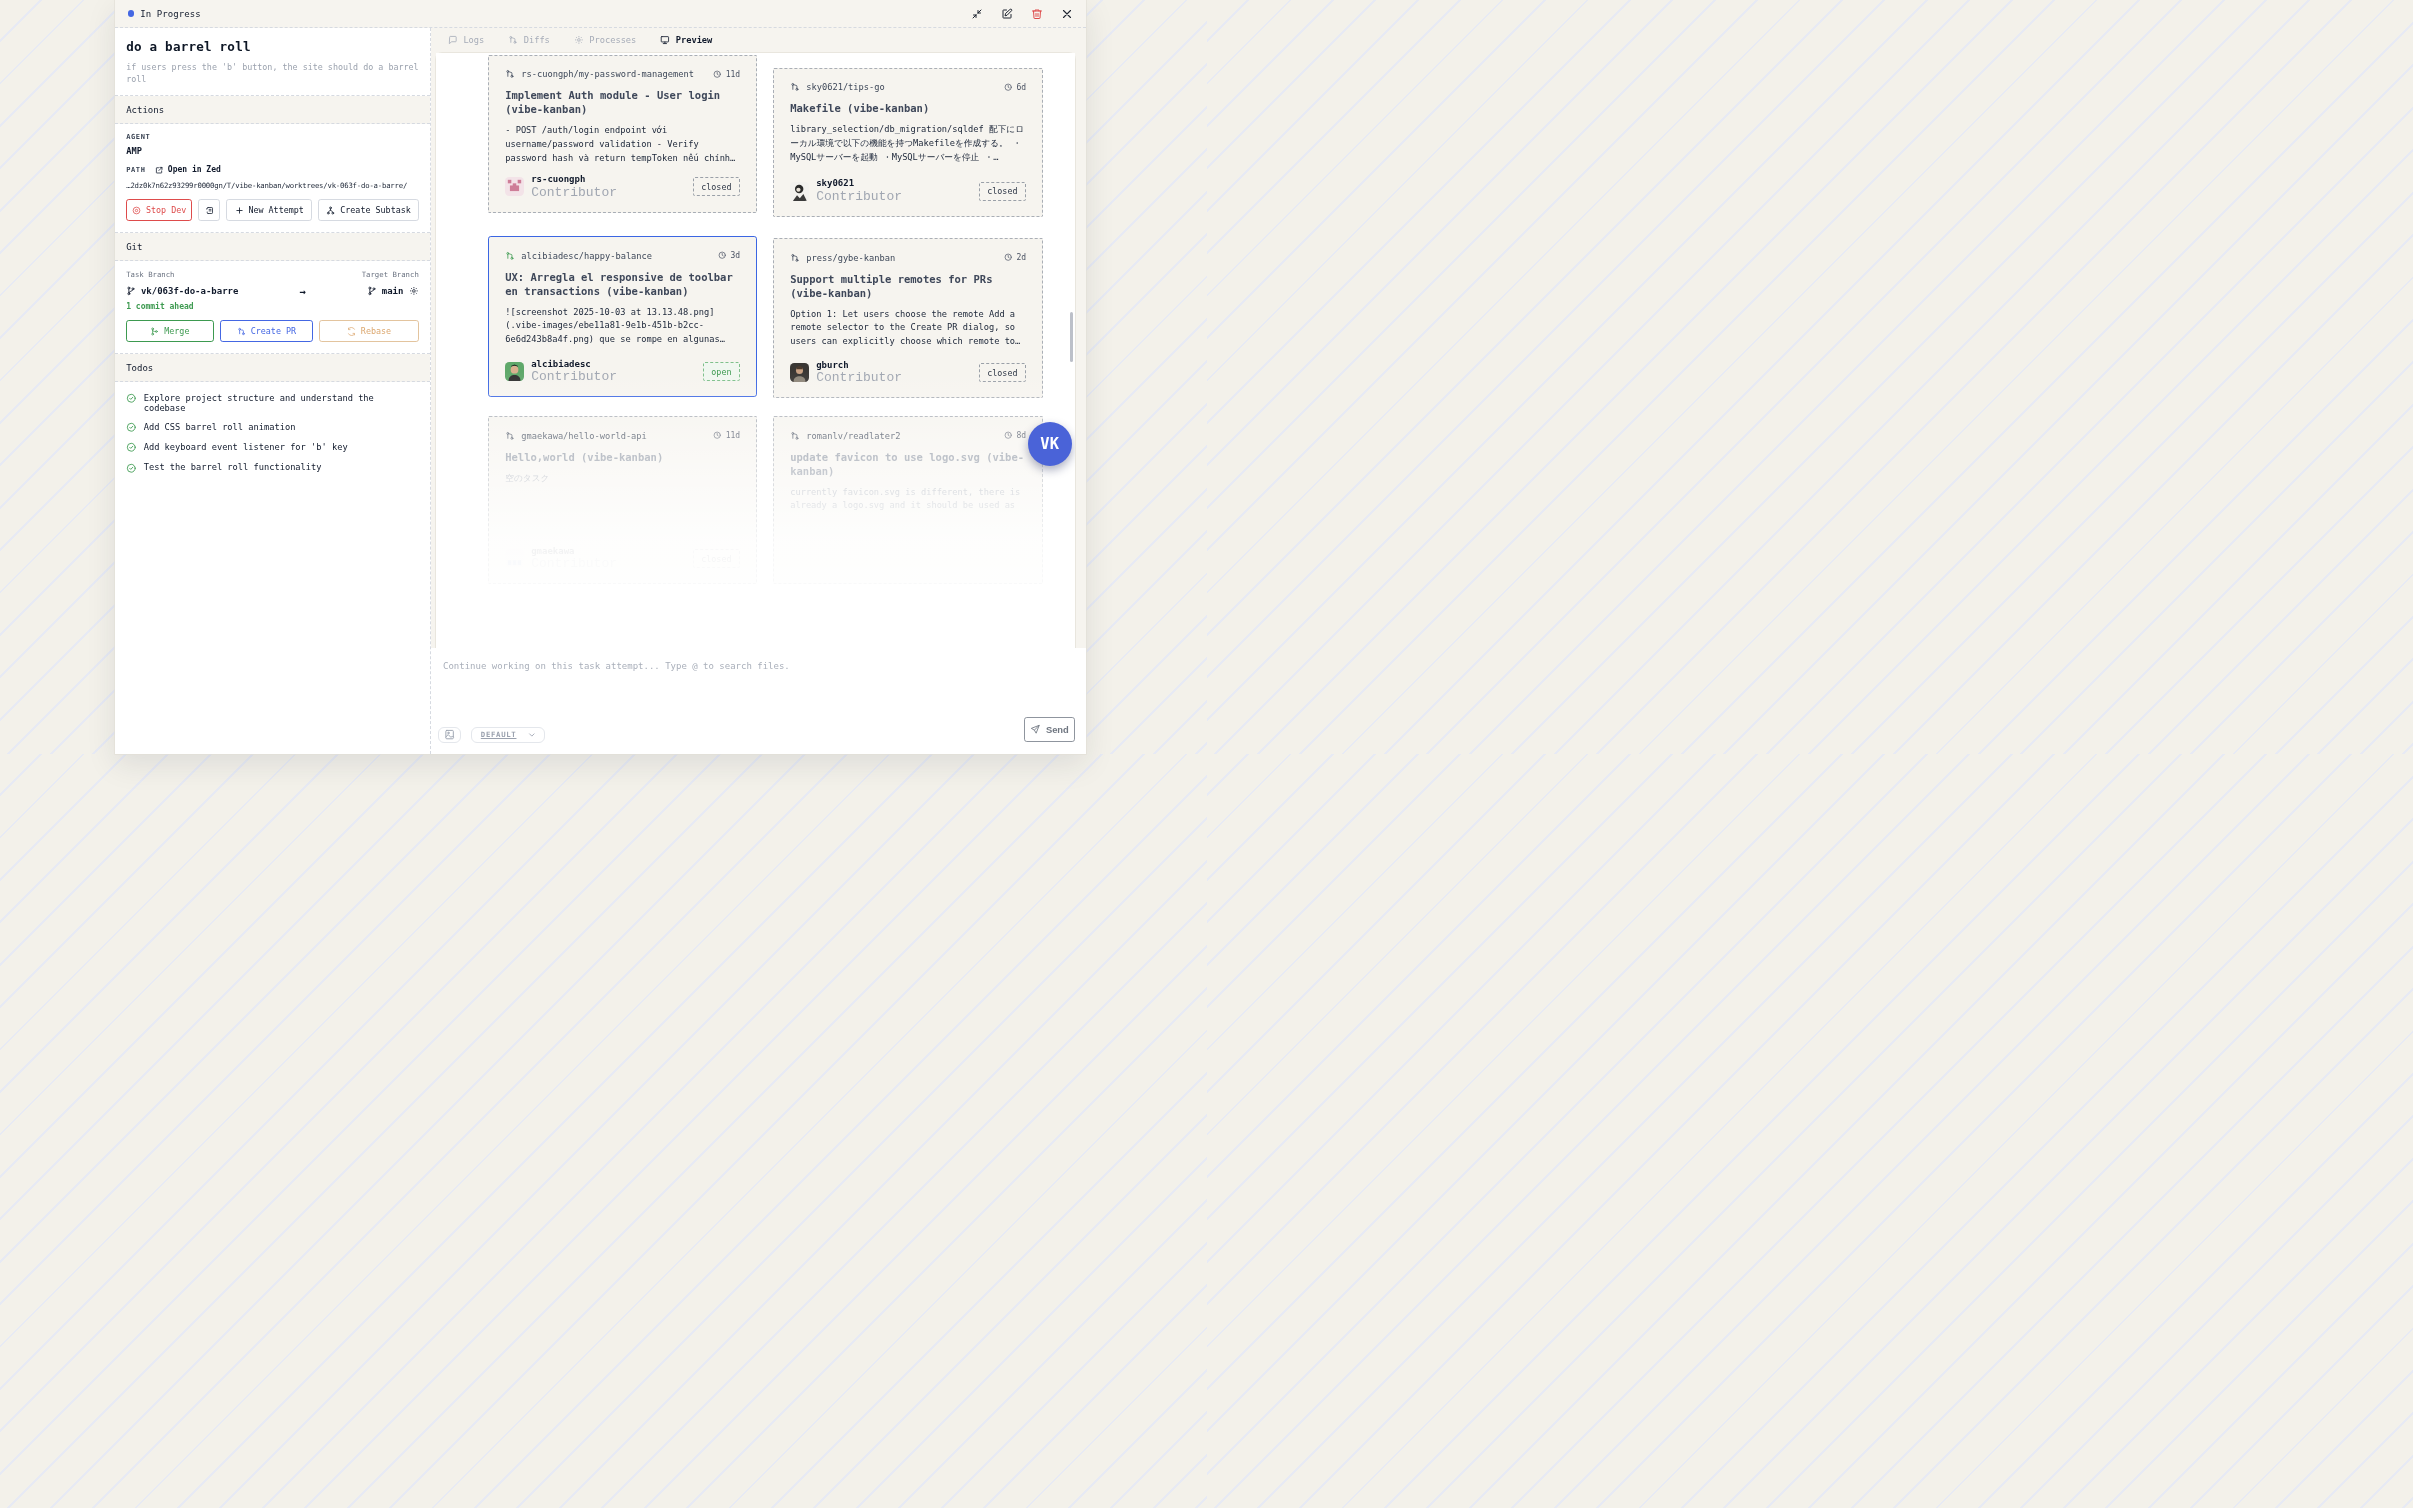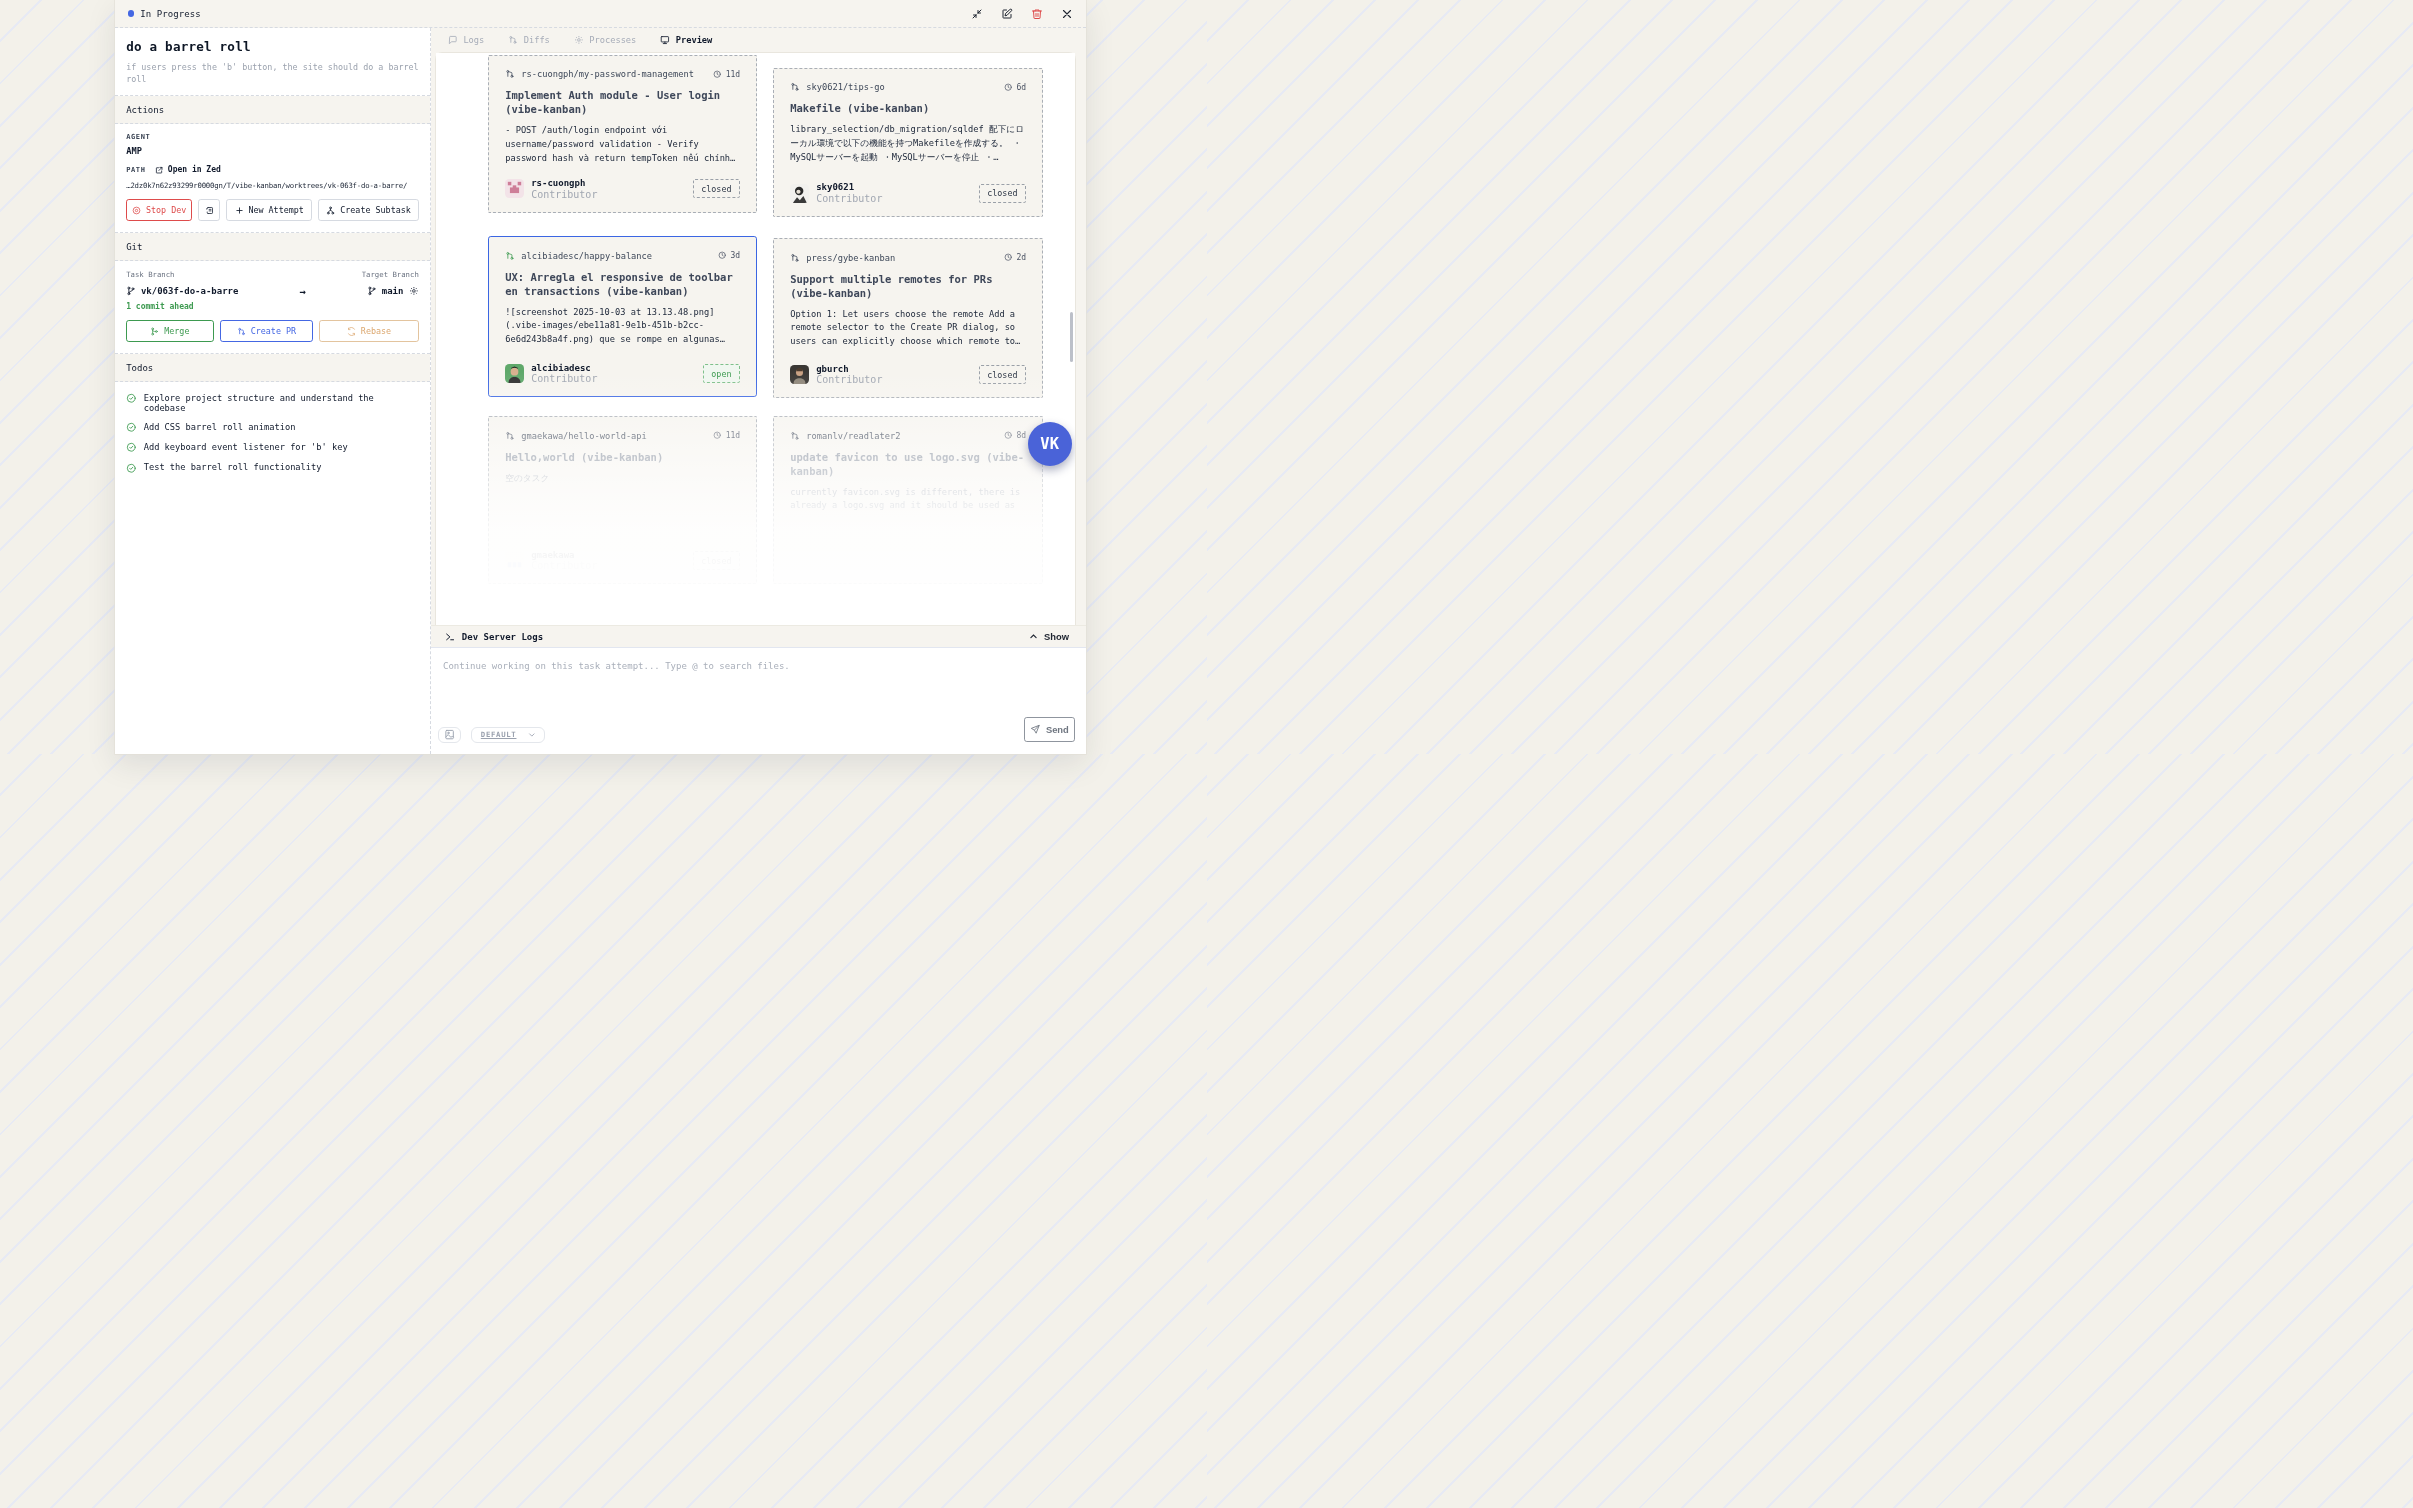--- a/index.html
+++ b/index.html
@@ -103,21 +103,21 @@
   .card-age { margin-left:auto; display:flex; align-items:center; gap:4.2px; font-size:8px; color:#4A5263;justify-content:flex-end; }
   .card-age svg { width:8.4px; height:8.4px; }
   .card-title { margin-top:9px; font-size:10.5px; font-weight:bold; line-height:1.35; color:#3E4759; }
   .card-desc { margin-top:7.7px; font-size:8.7px; line-height:1.58; color:#202A3C;
     display:-webkit-box; -webkit-line-clamp:3; -webkit-box-orient:vertical; overflow:hidden; }
   .card-foot { position:absolute; left:16px; right:16px; bottom:12px; display:flex; align-items:center; }
   .avatar { width:19px; height:19px; border-radius:4.2px; overflow:hidden; flex:none; }
   .avatar svg { width:100%; height:100%; }
   .who { margin-left:7px; }
   .who-name { font-size:9px; font-weight:bold; color:#10192B; }
-  .who-role { font-size:10px; color:#A0A6B1; margin-top:0.7px; }
+  .who-role { font-size:13px; color:#A0A6B1; margin-top:0.7px;font-family:Liberation Mono, monospace; }
   .badge {
     margin-left:auto; border:1px dashed #9AA0A8; border-radius:2.1px; padding:3.5px 7.7px;
     font-size:8.4px; color:#2E3747; background:transparent;
   }
   .badge--open { color:#3D9A50; border-color:#7FC08B; background:#F0F7F0; }
   .card--faded .card-title { color:#8B93A0; }
   .card--faded .card-desc { color:#A9AFB9; -webkit-line-clamp:4; }
   .card--faded .card-foot { opacity:.45; }
   .fadeout {
     position:absolute; left:0; right:0; top:318px; bottom:0; pointer-events:none;
@@ -585,35 +585,20 @@
           <div class="card-title">update favicon to use logo.svg (vibe-kanban)</div>
           <div class="card-desc">currently favicon.svg is different, there is already a logo.svg and it should be used as</div>
         </div>
 
         <div class="fadeout"></div>
         <div class="vk-logo">VK</div>
         <div class="scroll-thumb"></div>
       </div>
     </div>
 
-    <div class="devbar">
-      <div class="devbar-left">
-        <svg viewBox="0 0 24 24" fill="none" stroke="currentColor" stroke-width="2.4" stroke-linecap="round">
-            <path d="M4 5l8 7-8 7"></path>
-            <path d="M14 19h7"></path>
-          </svg>
-        <span>Dev Server Logs</span>
-      </div>
-      <div class="show-toggle">
-        <svg viewBox="0 0 24 24" fill="none" stroke="currentColor" stroke-width="3" stroke-linecap="round">
-            <path d="M5 15l7-7 7 7"></path>
-          </svg>
-        <span>Show</span>
-      </div>
-    </div>
 
     <div class="composer">
       <textarea placeholder="Continue working on this task attempt... Type @ to search files." style=""></textarea>
       <div class="composer-controls">
         <button class="ctl-btn ctl-img">
           <svg viewBox="0 0 24 24" fill="none" stroke="currentColor" stroke-width="2" stroke-linecap="round">
               <rect x="4" y="3" width="16" height="18" rx="2"></rect>
               <circle cx="9.5" cy="8.5" r="1.6"></circle>
               <path d="M4 17l5-5 6 6 3-3 2 2"></path>
             </svg>

